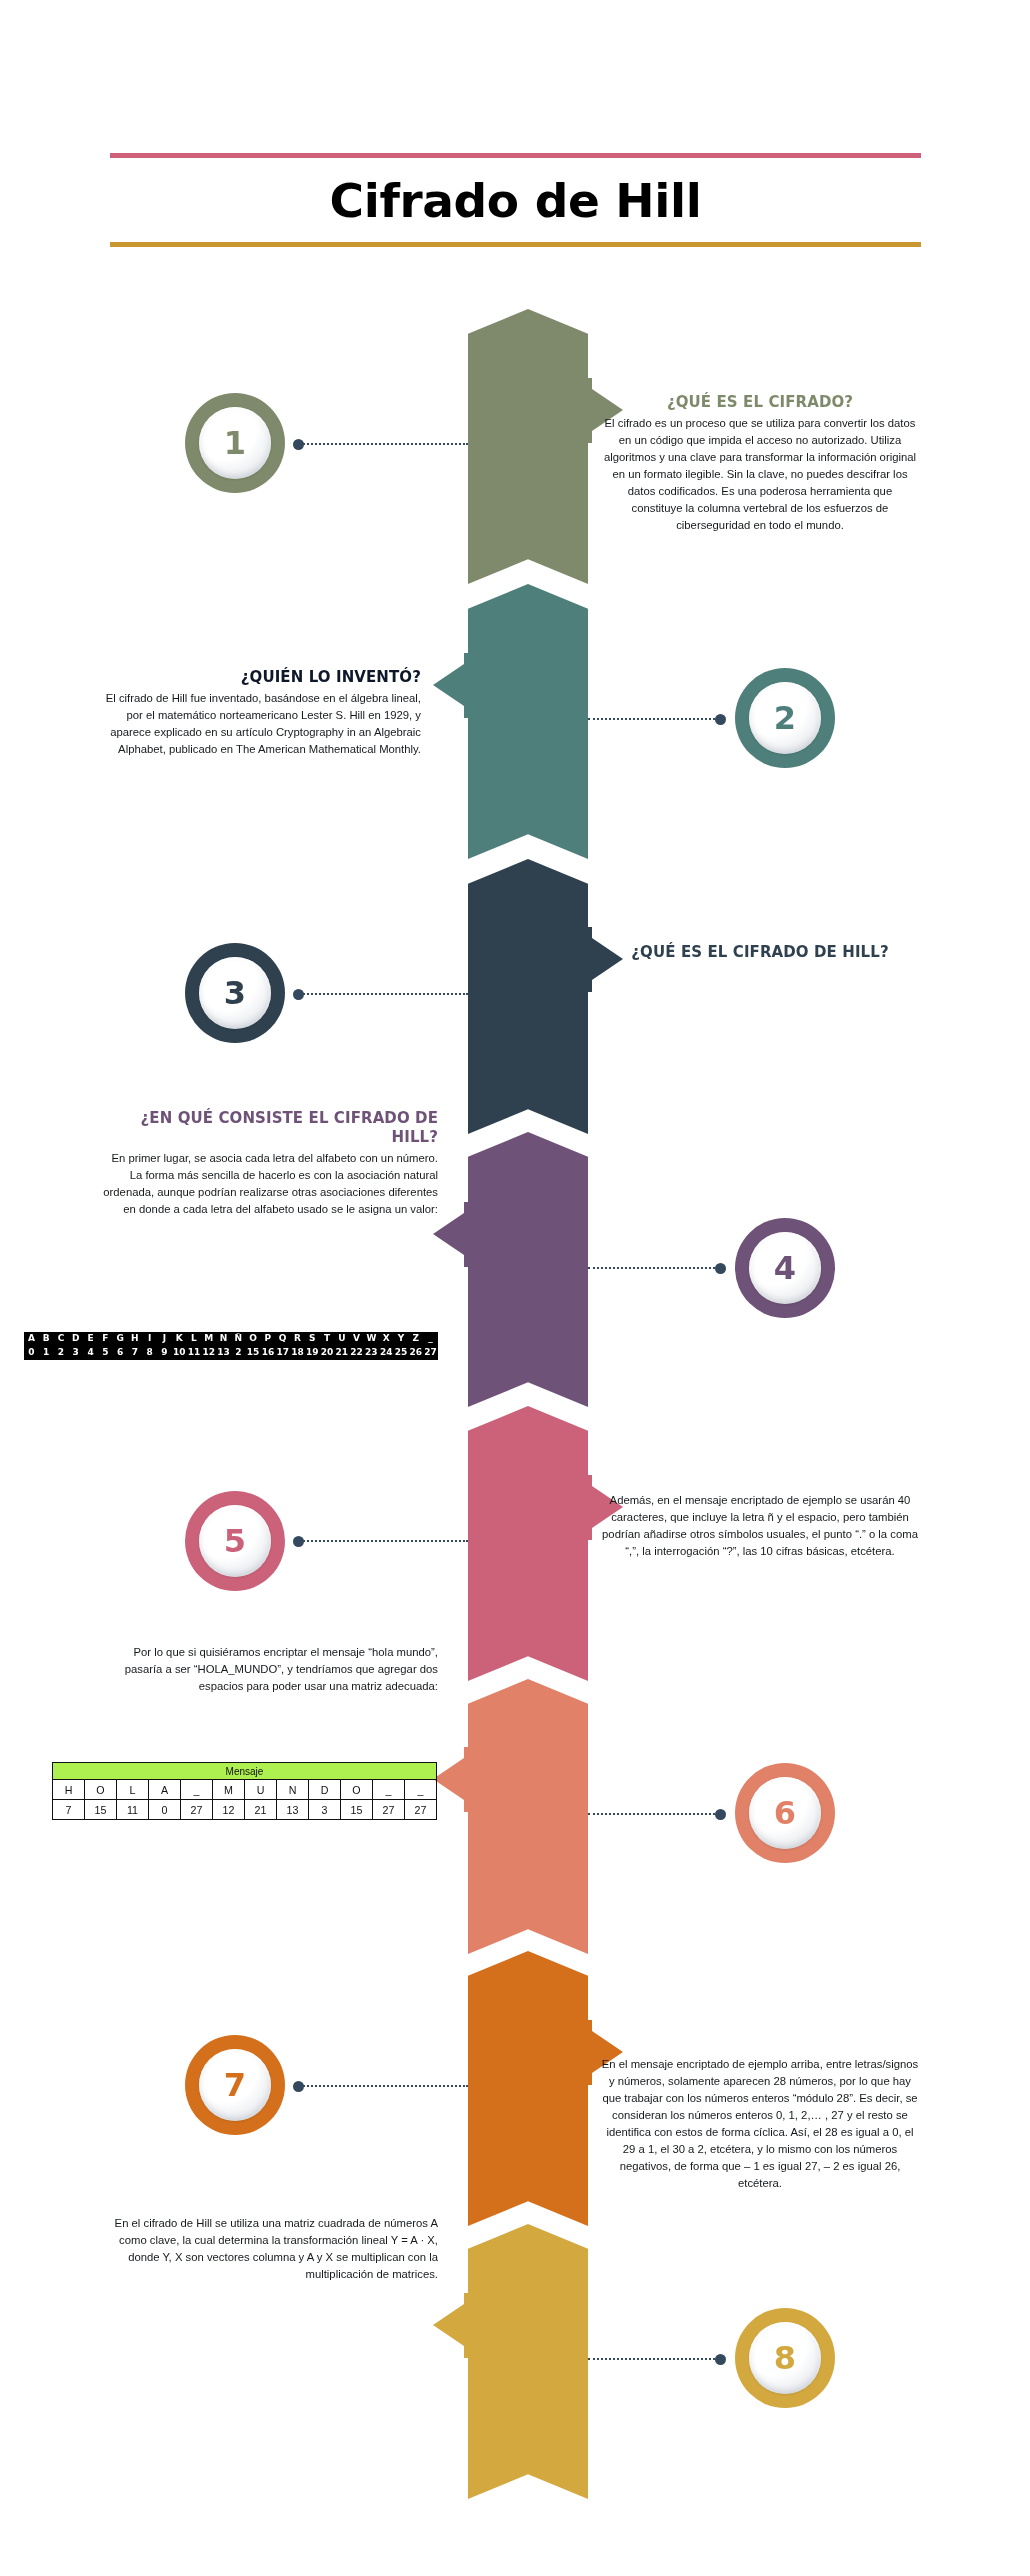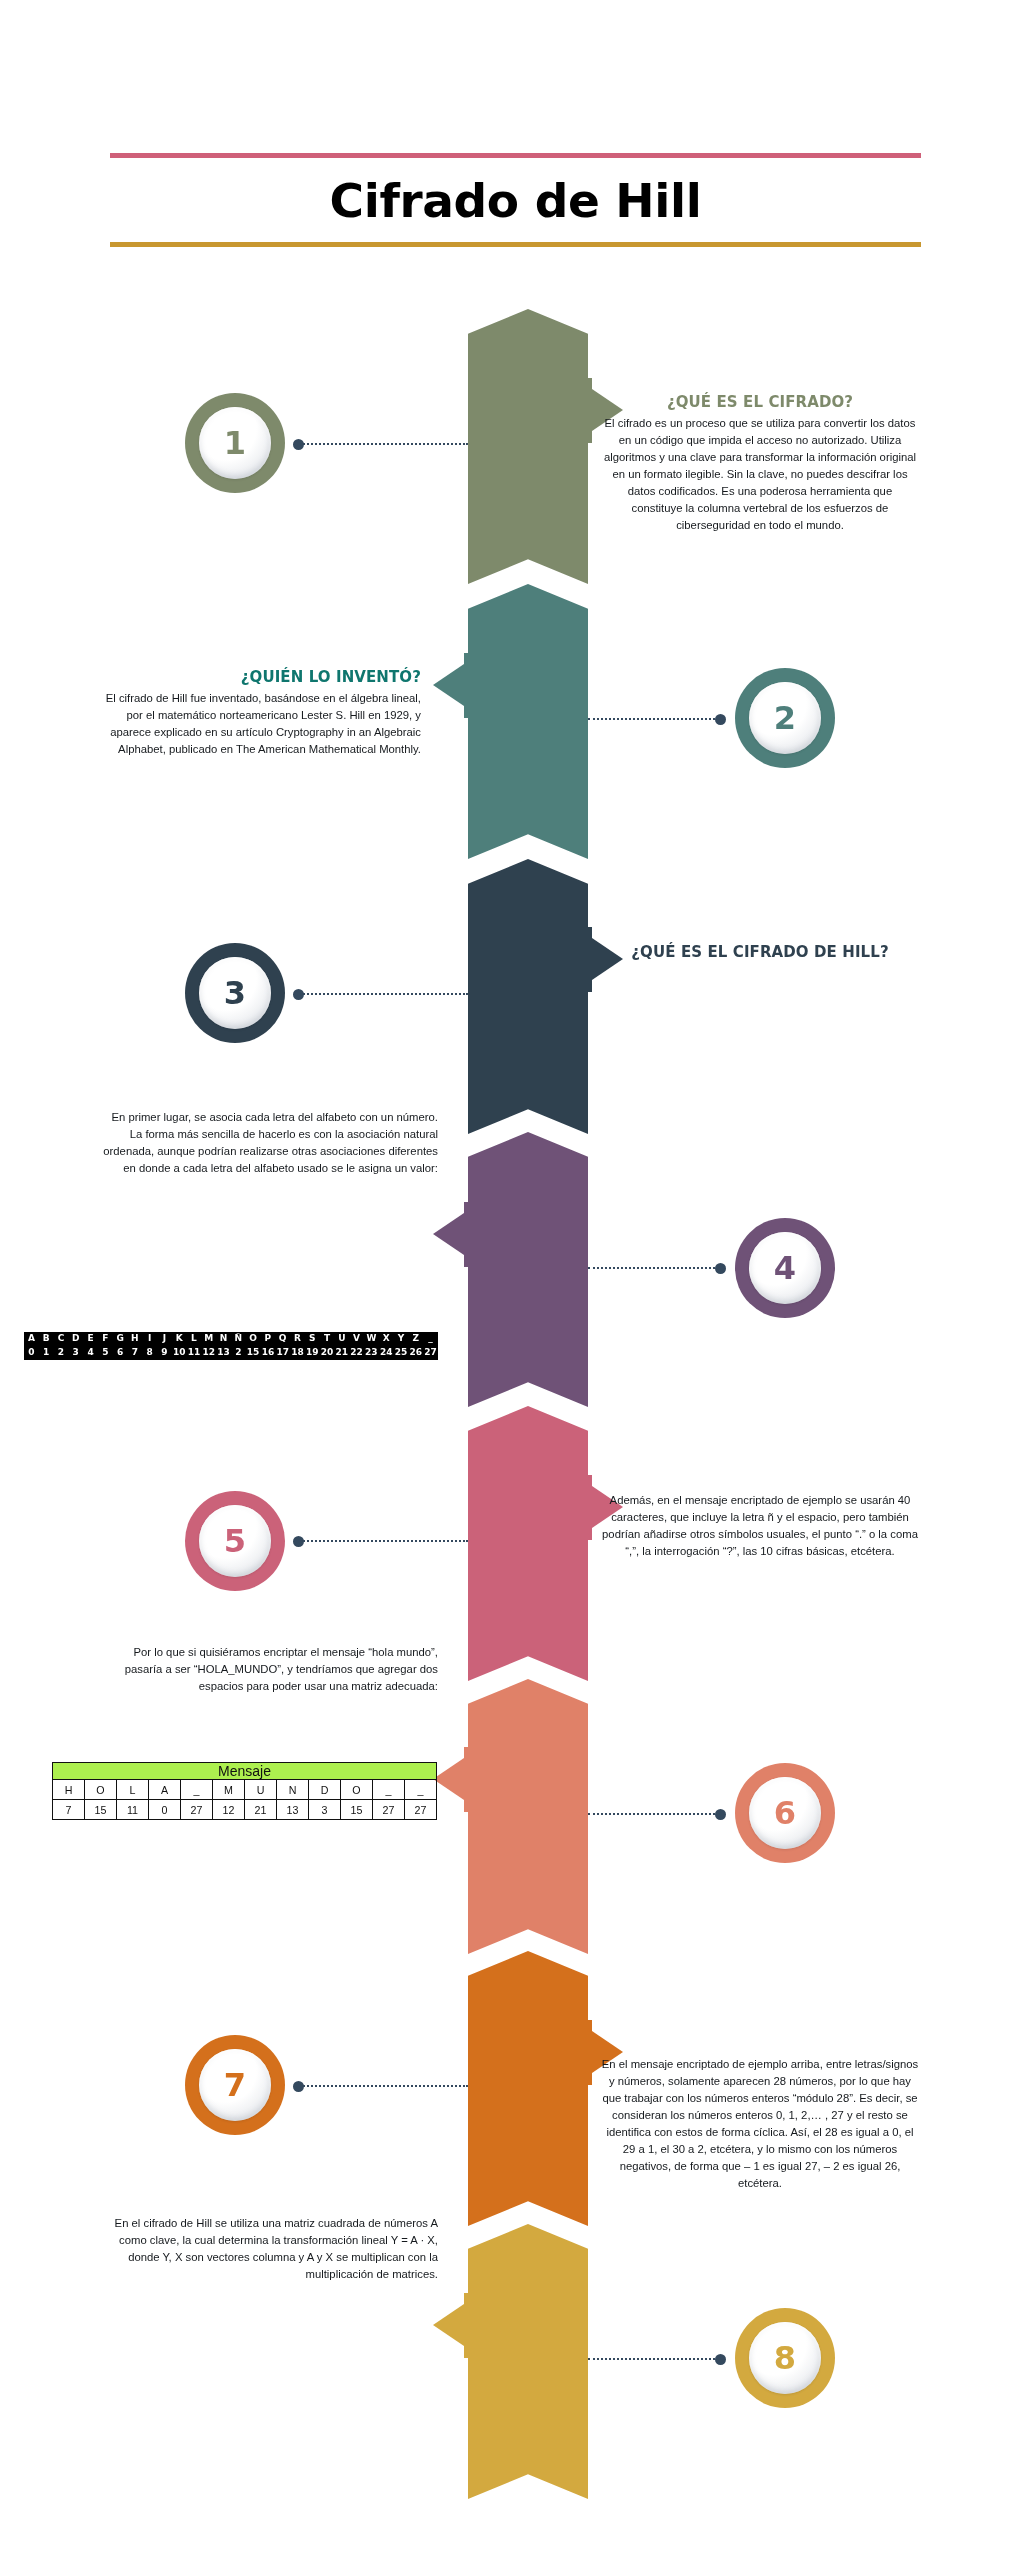--- a/index.html
+++ b/index.html
@@ -182,21 +182,21 @@
     border: 1.4px solid #111111;
     text-align: center;
     font-size: 10.7px;
     color: #111111;
     height: 20px;
     font-family: "Liberation Sans", sans-serif;
   }
   #mensaje-table th.title {
     background: #adf04f;
     font-weight: 400;
-    font-size: 14px;
+    font-size: 10px;
     height: 17px;
   }
 </style>
 </head>
 <body>
 
 <div id="page">
 
   <div id="header">
     <div class="hdr-rule top"></div>
@@ -316,27 +316,28 @@
           <span class="num" style="color: rgb(211, 169, 63);">8</span>
         </div>
       </div>
     </div>
   <div id="layer-blocks">
       <div class="block right" style="left: 601px; top: 393px; width: 318px;">
         <h2 style="color: rgb(126, 138, 107);">¿QUÉ ES EL CIFRADO?</h2>
         <p>El cifrado es un proceso que se utiliza para convertir los datos en un código que impida el acceso no autorizado. Utiliza algoritmos y una clave para transformar la información original en un formato ilegible. Sin la clave, no puedes descifrar los datos codificados. Es una poderosa herramienta que constituye la columna vertebral de los esfuerzos de ciberseguridad en todo el mundo.</p>
       </div>
       <div class="block left" style="left: 103px; top: 668px; width: 318px;">
-        <h2 style="color: #0f766e;">¿QUIÉN LO INVENTÓ?</h2>
+        <h2 style="color: #0f172a;">¿QUIÉN LO INVENTÓ?</h2>
         <p>El cifrado de Hill fue inventado, basándose en el álgebra lineal, por el matemático norteamericano Lester S. Hill en 1929, y aparece explicado en su artículo Cryptography in an Algebraic Alphabet, publicado en The American Mathematical Monthly.</p>
       </div>
       <div class="block right" style="left: 601px; top: 943px; width: 318px;">
         <h2 style="color: rgb(47, 65, 79);">¿QUÉ ES EL CIFRADO DE HILL?</h2>
       </div>
       <div class="block left" style="left: 103px; top: 1109px; width: 335px;">
+        <h2 style="color: rgb(111, 82, 119);">¿EN QUÉ CONSISTE EL CIFRADO DE HILL?</h2>
         <p>En primer lugar, se asocia cada letra del alfabeto con un número. La forma más sencilla de hacerlo es con la asociación natural ordenada, aunque podrían realizarse otras asociaciones diferentes en donde a cada letra del alfabeto usado se le asigna un valor:</p>
       </div>
       <div class="block right" style="left: 601px; top: 1492px; width: 318px;">
         <p>Además, en el mensaje encriptado de ejemplo se usarán 40 caracteres, que incluye la letra ñ y el espacio, pero también podrían añadirse otros símbolos usuales, el punto “.” o la coma “,”, la interrogación “?”, las 10 cifras básicas, etcétera.</p>
       </div>
       <div class="block left" style="left: 103px; top: 1644px; width: 335px;">
         <p>Por lo que si quisiéramos encriptar el mensaje “hola mundo”, pasaría a ser “HOLA_MUNDO”, y tendríamos que agregar dos espacios para poder usar una matriz adecuada:</p>
       </div>
       <div class="block right" style="left: 601px; top: 2020px; width: 318px; margin-top: 36px;">
         <p>En el mensaje encriptado de ejemplo arriba, entre letras/signos y números, solamente aparecen 28 números, por lo que hay que trabajar con los números enteros “módulo 28”. Es decir, se consideran los números enteros 0, 1, 2,… , 27 y el resto se identifica con estos de forma cíclica. Así, el 28 es igual a 0, el 29 a 1, el 30 a 2, etcétera, y lo mismo con los números negativos, de forma que – 1 es igual 27, – 2 es igual 26, etcétera.</p>

